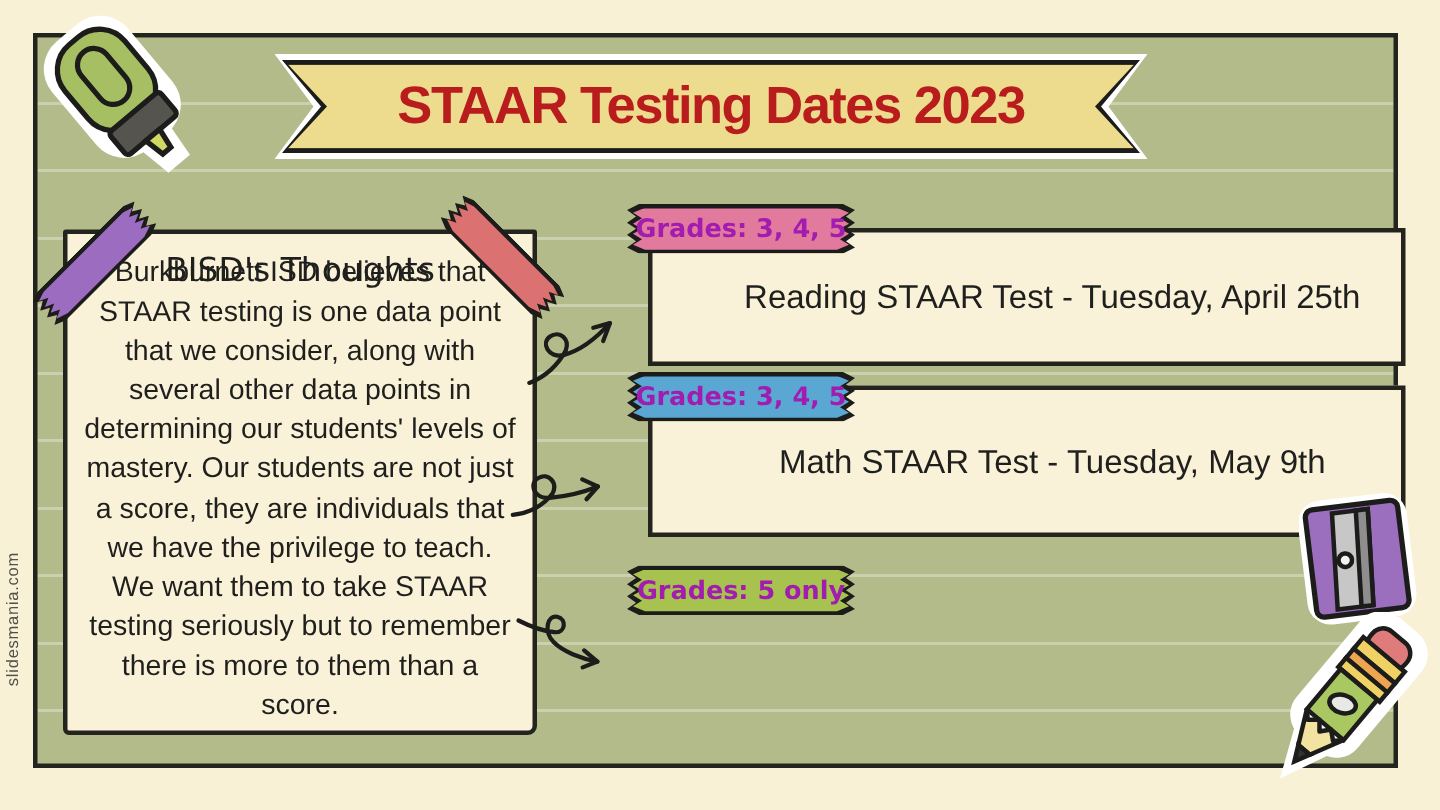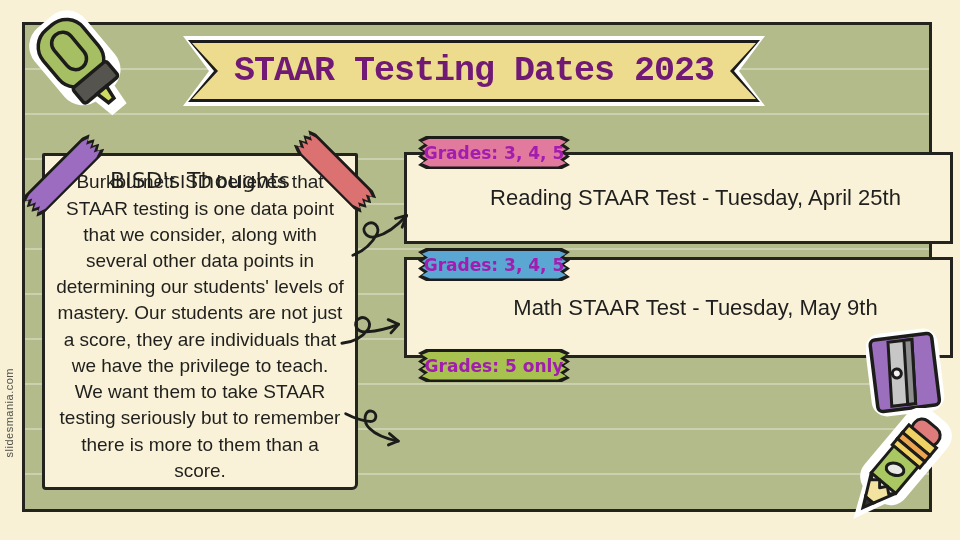--- a/index.html
+++ b/index.html
@@ -12,49 +12,49 @@
           font-size:11px;color:#51514a;letter-spacing:.5px;}
 
   
   .banner{position:absolute;left:183px;top:36px;width:582px;height:70px;}
   .ribbon-layer{position:absolute;}
   .rib-clip{clip-path:polygon(0 0,100% 0,calc(100% - 26px) 50%,100% 100%,0 100%,26px 50%);}
   .ribbon-white{inset:0;background:#ffffff;}
   .ribbon-black{inset:4px 5px;background:#1c1c1a;}
   .ribbon-fill{inset:7px 9px;background:#eedc8e;}
   .banner-title{position:absolute;inset:0;display:flex;align-items:center;justify-content:center;
-          margin:0;font-family:Liberation Mono, monospace;font-size:35px;font-weight:bold;
-          letter-spacing:-1px;color:#701a75;z-index:2;}
+          margin:0;font-family:Liberation Sans, sans-serif;font-size:35px;font-weight:bold;
+          letter-spacing:-1px;color:#b91c1c;z-index:2;}
 
   
   .note{position:absolute;left:42px;top:153px;width:316px;height:337px;background:#f9f2d8;
         border:3px solid #24241f;box-sizing:border-box;border-radius:2px 2px 6px 4px;}
   .note-heading{margin:12px 8px 0;text-align:center;font-family:"DejaVu Sans",sans-serif;
         font-weight:normal;font-size:22px;line-height:1.2;}
   .note-body{margin:-25px 10px 0;text-align:center;font-size:19px;line-height:1.38;}
 
   
   .zig{clip-path:polygon(8px 0%,calc(100% - 8px) 0%,100% 12%,calc(100% - 6px) 25%,100% 38%,
        calc(100% - 6px) 50%,100% 62%,calc(100% - 6px) 75%,100% 88%,calc(100% - 8px) 100%,
        8px 100%,0% 88%,6px 75%,0% 62%,6px 50%,0% 38%,6px 25%,0% 12%);}
   .tape{position:absolute;width:96px;height:27px;}
   .tape-purple{left:-30px;top:6px;transform:rotate(-45deg);}
   .tape-red{right:-28px;top:2px;transform:rotate(45deg);}
   .layer-border{position:absolute;inset:0;background:#1c1c1a;}
   .layer-fill{position:absolute;inset:2.5px 4px;background:#999;}
 
   
-  .test-box{position:absolute;left:404px;width:549px;background:#f9f2d8;border:3px solid #24241f;
+  .test-box{position:absolute;left:432px;width:505px;background:#f9f2d8;border:3px solid #24241f;
         box-sizing:border-box;display:flex;align-items:center;justify-content:center;padding-left:34px;}
   .test-title{font-size:22px;letter-spacing:0;}
   .box-1{top:152px;height:92px;}
   .box-2{top:257px;height:101px;}
   .box-3{top:372px;height:117px;}
   .grade-tab{position:absolute;left:418px;width:152px;height:33px;z-index:3;}
-  .tab-1{top:136px;} .tab-2{top:248px;} .tab-3{top:349px;text-decoration:underline;}
+  .tab-1{top:136px;} .tab-2{top:248px;} .tab-3{top:377px;text-decoration:underline;}
   .tab-label{position:absolute;inset:0;display:flex;align-items:center;justify-content:center;
         font-family:"DejaVu Sans",sans-serif;font-weight:bold;font-size:17px;z-index:2;color:#a21caf;}
 
   
   .arrow{position:absolute;z-index:2;}
   .a1{left:349px;top:210px;transform:rotate(-6deg);}
   .a2{left:340px;top:305px;}
   .a3{left:343px;top:399px;transform:rotate(5deg);}
   .ink-stroke{fill:none;stroke:#1c1c1a;stroke-width:3;stroke-linecap:round;stroke-linejoin:round;}
   .deco{position:absolute;z-index:4;}

